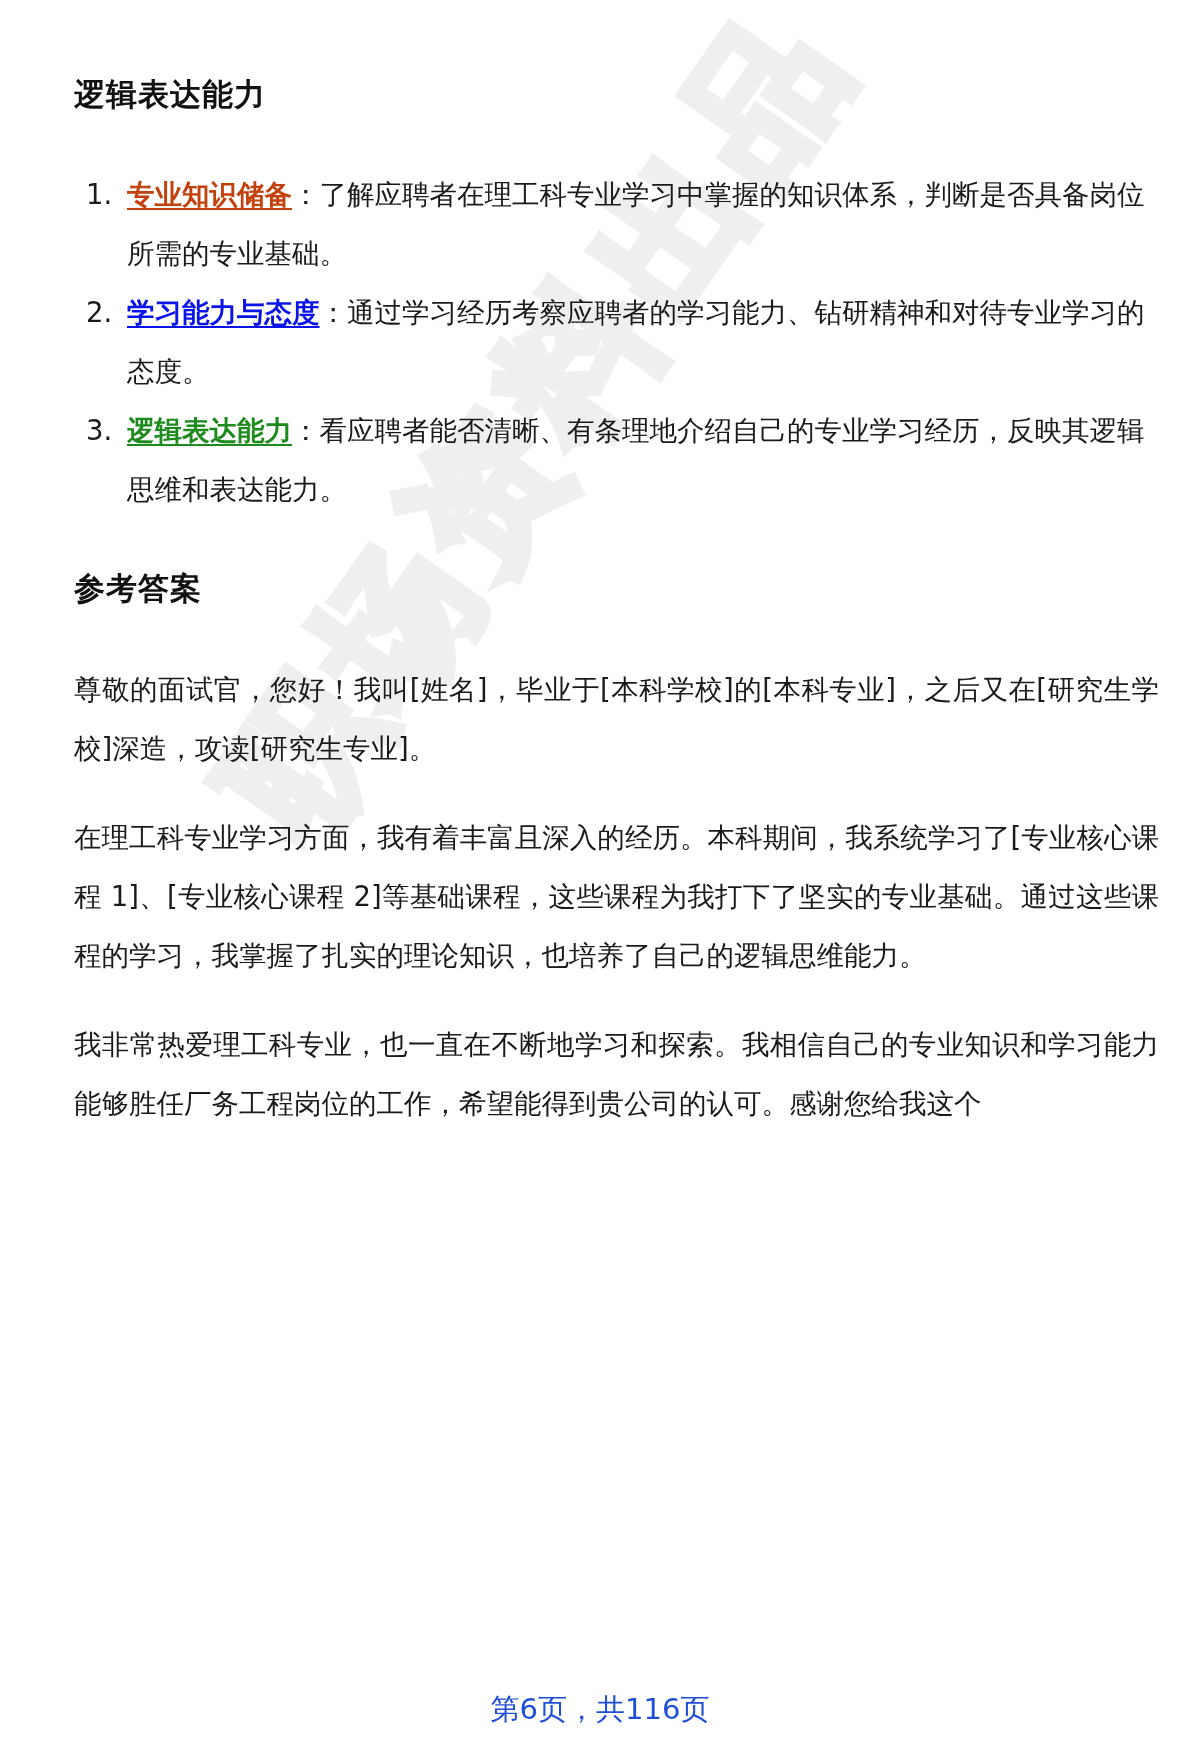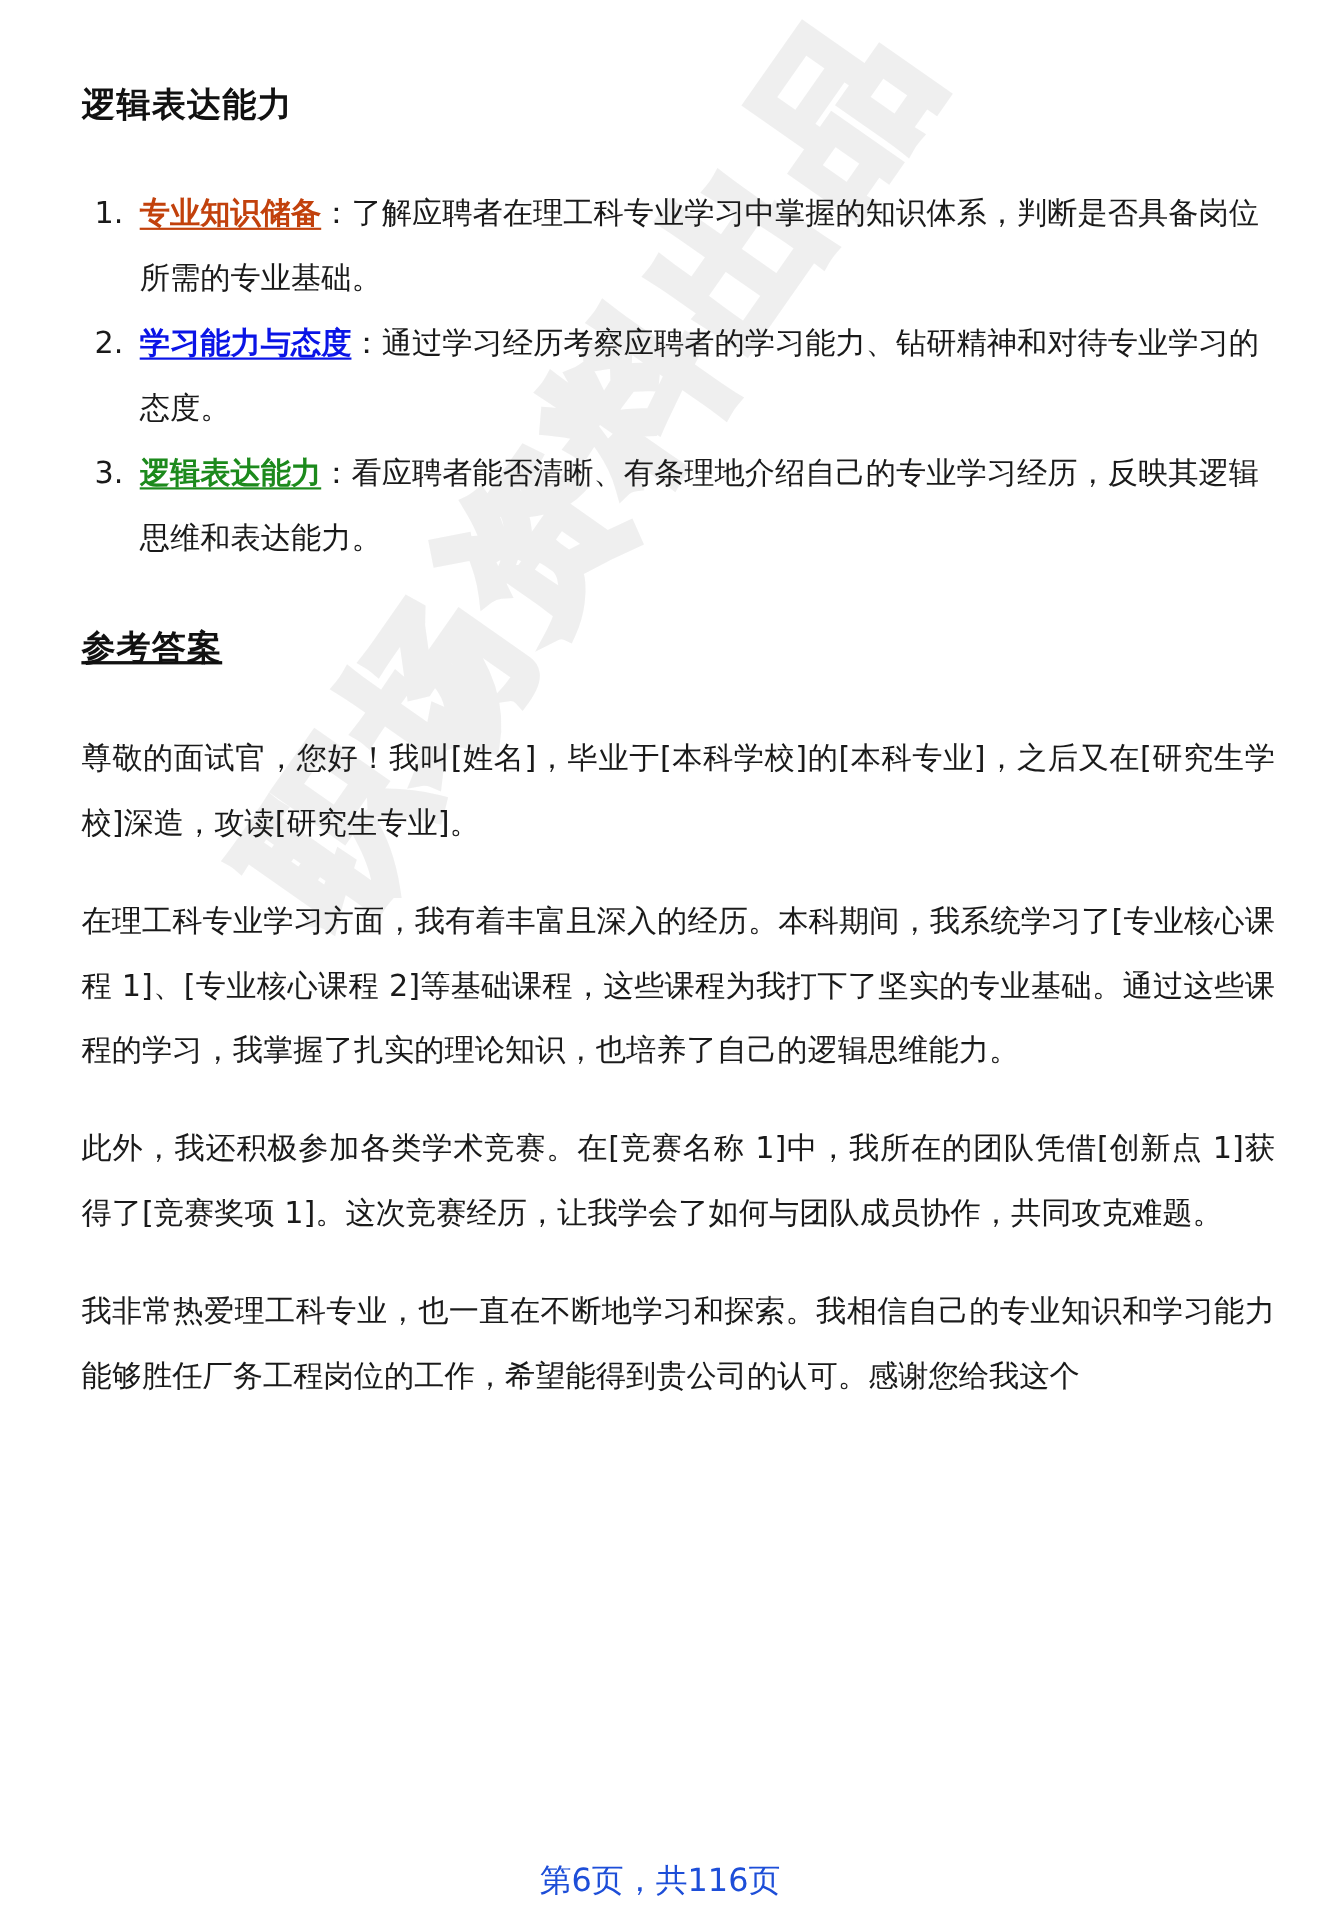--- a/index.html
+++ b/index.html
@@ -46,21 +46,21 @@
     }
     h2 {
       margin: 0;
       font-size: 31px;
       font-weight: bold;
       color: #111;
       letter-spacing: 1px;
       position: absolute;
     }
     .h-analysis { top: 74px; }
-    .h-answer { top: 568px; text-decoration: underline; }
+    .h-answer { top: 568px; }
 
     ol.points {
       position: absolute;
       top: 165px;
       left: 0;
       margin: 0;
       padding: 0;
       list-style: none;
       width: 1080px;
     }
@@ -132,21 +132,20 @@
         <span class="num">3.</span>
         <span class="kw kw-green">逻辑表达能力</span><span>：</span><span>看应聘者能否清晰、有条理地介绍自己的专业学习经历，反映其逻辑思维和表达能力。</span>
       </li>
     </ol>
 
     <h2 class="h-answer">参考答案</h2>
 
     <div class="answer">
       <p>尊敬的面试官，您好！我叫[姓名]，毕业于[本科学校]的[本科专业]，之后又在[研究生学校]深造，攻读[研究生专业]。</p>
       <p>在理工科专业学习方面，我有着丰富且深入的经历。本科期间，我系统学习了[专业核心课程 1]、[专业核心课程 2]等基础课程，这些课程为我打下了坚实的专业基础。通过这些课程的学习，我掌握了扎实的理论知识，也培养了自己的逻辑思维能力。</p>
-      <p>此外，我还积极参加各类学术竞赛。在[竞赛名称 1]中，我所在的团队凭借[创新点 1]获得了[竞赛奖项 1]。这次竞赛经历，让我学会了如何与团队成员协作，共同攻克难题。</p>
       <p>我非常热爱理工科专业，也一直在不断地学习和探索。我相信自己的专业知识和学习能力能够胜任厂务工程岗位的工作，希望能得到贵公司的认可。感谢您给我这个</p>
     </div>
 
   </div>
 
   <div class="footer">第6页，共116页</div>
 
 </div>
 
 </body></html>

